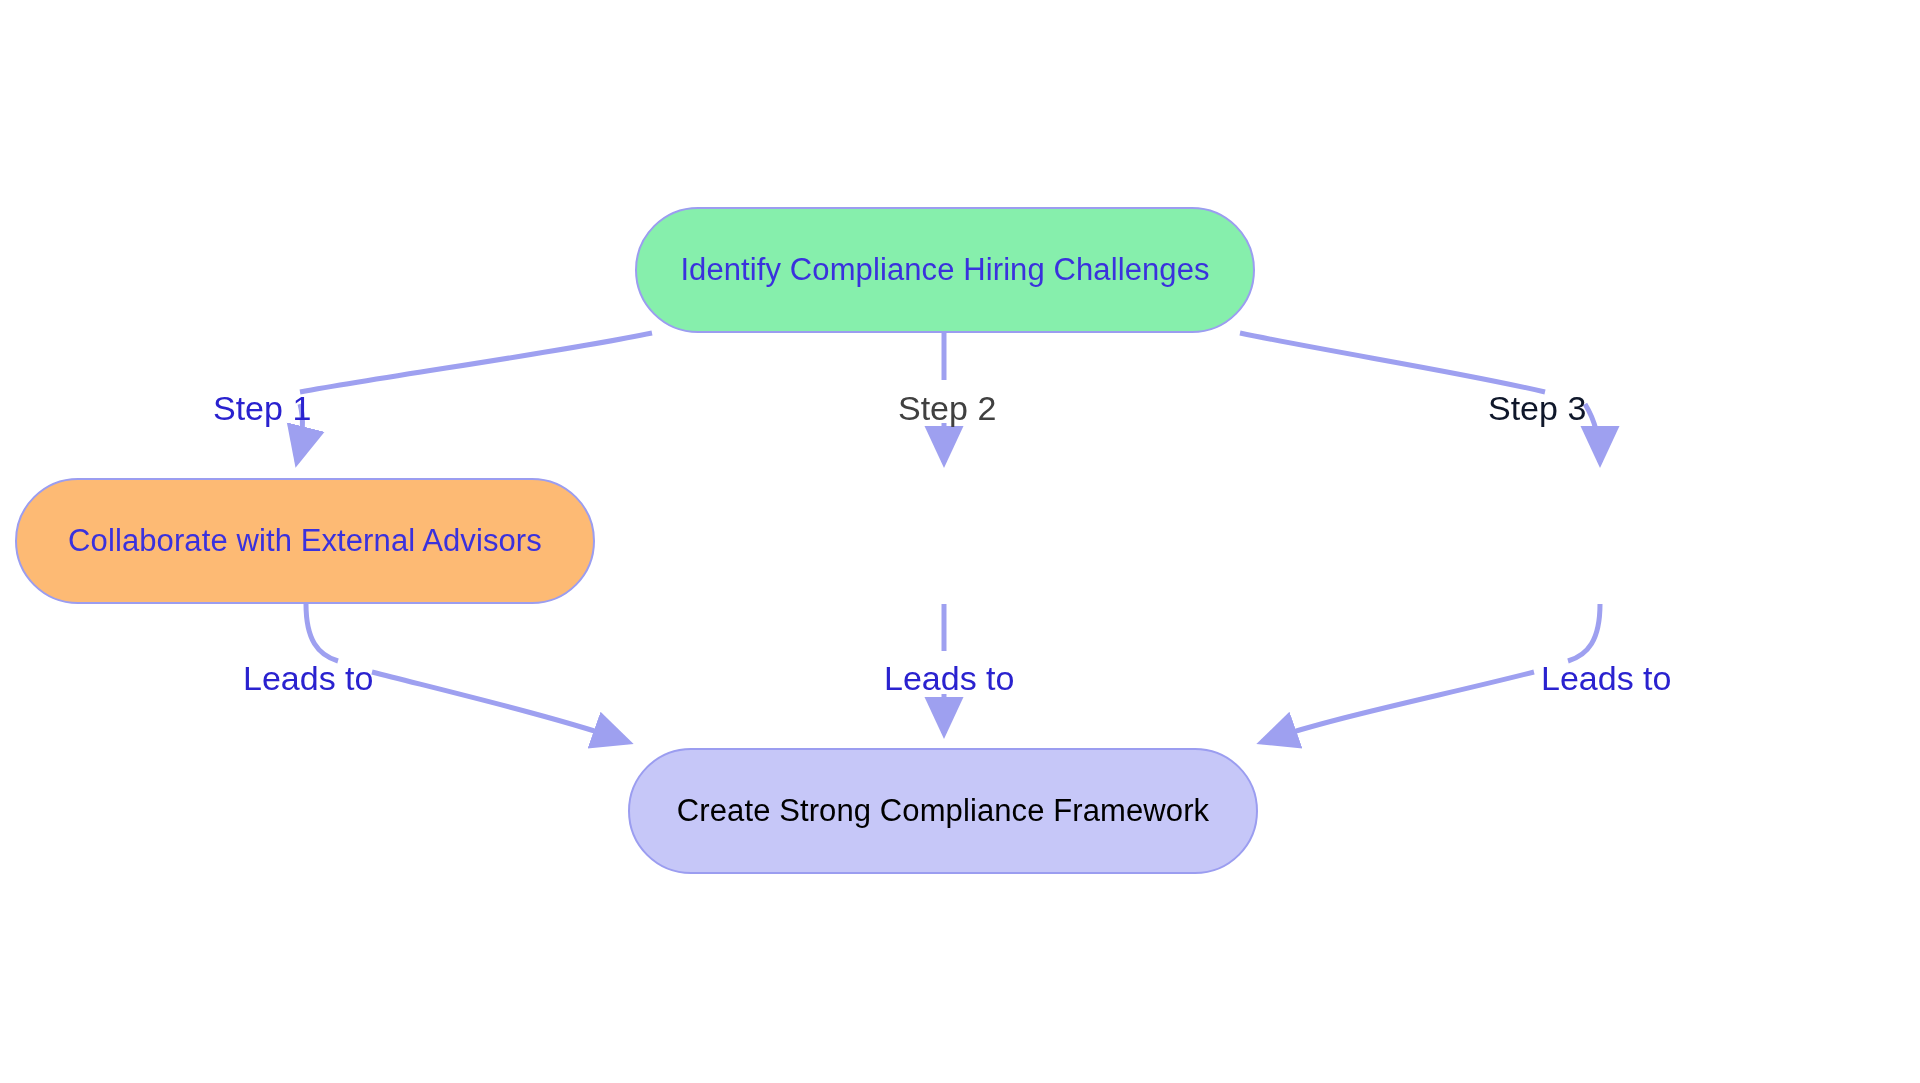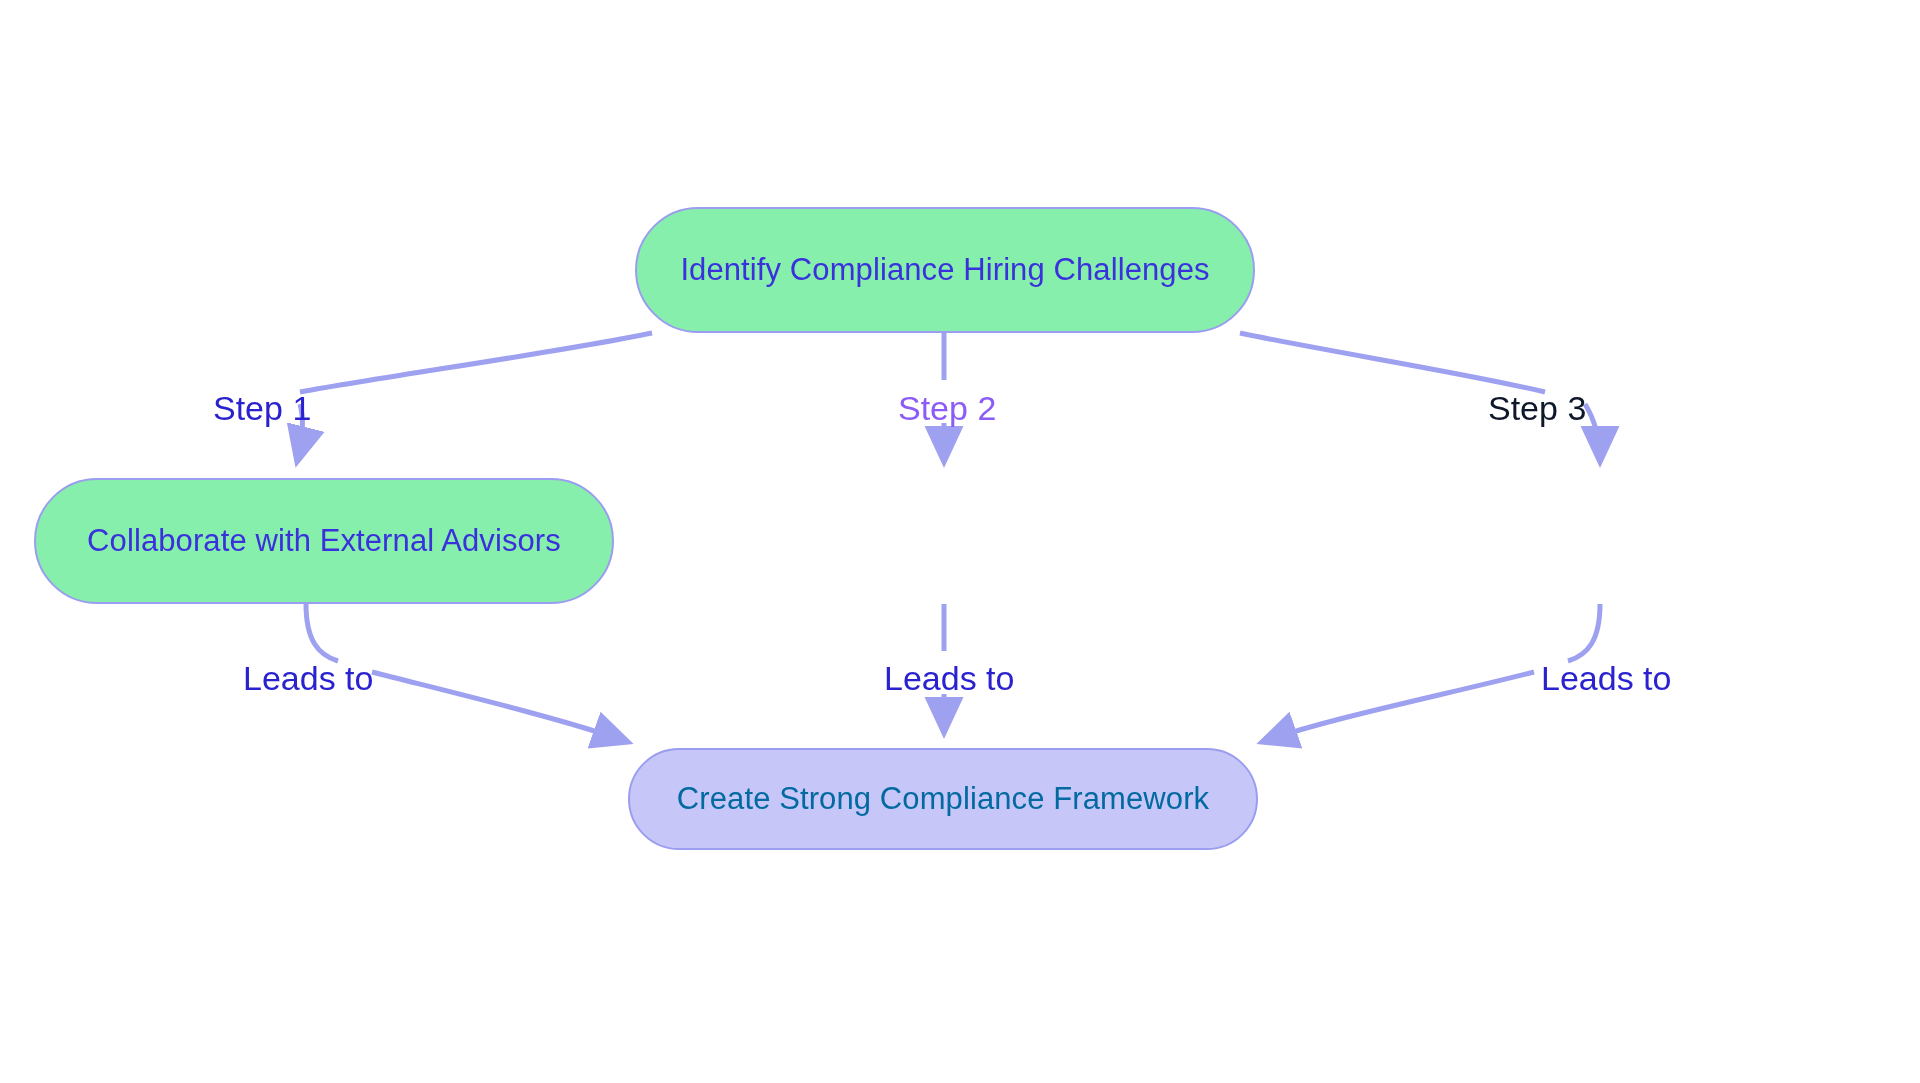--- a/index.html
+++ b/index.html
@@ -78,27 +78,27 @@
     <path d="M 944 604 L 944 651" fill="none" stroke="#9ea0f0" stroke-width="5"></path>
     <path d="M 944 694 L 944 733" fill="none" stroke="#9ea0f0" stroke-width="5" marker-end="url(#arrowhead)"></path>
 
     <path d="M 1600 604 C 1600 640 1588 655 1568 661" fill="none" stroke="#9ea0f0" stroke-width="5"></path>
     <path d="M 1534 672 C 1440 696 1330 718 1262 742" fill="none" stroke="#9ea0f0" stroke-width="5" marker-end="url(#arrowhead)"></path>
   </svg>
 
   <div class="node" style="left: 635px; top: 207px; width: 620px; height: 126px; background: #86efac; border-color: rgb(155, 157, 240); color: rgb(58, 49, 221);">
     <span>Identify Compliance Hiring Challenges</span>
   </div>
-  <div class="node" style="left: 34px; top: 478px; width: 580px; height: 126px; background: #86efac; border-color: rgb(155, 157, 240); color: rgb(58, 49, 221);">
+  <div class="node" style="left: 15px; top: 478px; width: 580px; height: 126px; background: #fdba74; border-color: rgb(155, 157, 240); color: rgb(58, 49, 221);">
     <span>Collaborate with External Advisors</span>
   </div>
-  <div class="node" style="left: 628px; top: 748px; width: 630px; height: 102px; background: rgb(198, 199, 248); border-color: rgb(155, 157, 240); color: #0369a1;">
+  <div class="node" style="left: 628px; top: 748px; width: 630px; height: 126px; background: rgb(198, 199, 248); border-color: rgb(155, 157, 240); color: #000000;">
     <span>Create Strong Compliance Framework</span>
   </div>
 
   <div class="edge-label" style="left: 213px; top: 391px; color: rgb(42, 34, 207);">Step 1</div>
-  <div class="edge-label" style="left: 898px; top: 391px; color: #8b5cf6;">Step 2</div>
+  <div class="edge-label" style="left: 898px; top: 391px; color: #404040;">Step 2</div>
   <div class="edge-label" style="left: 1488px; top: 391px; color: #0f172a;">Step 3</div>
   <div class="edge-label" style="left: 243px; top: 661px; color: rgb(42, 34, 207);">Leads to</div>
   <div class="edge-label" style="left: 884px; top: 661px; color: rgb(42, 34, 207);">Leads to</div>
   <div class="edge-label" style="left: 1541px; top: 661px; color: rgb(42, 34, 207);">Leads to</div>
 
 </div>
 
 </body></html>

